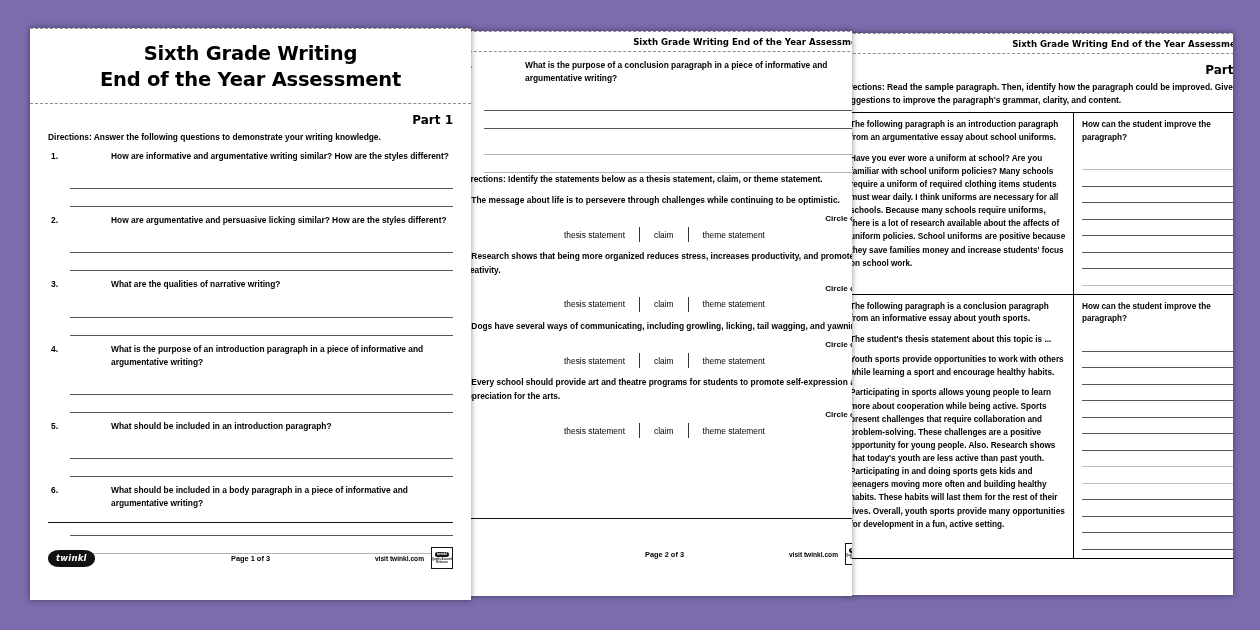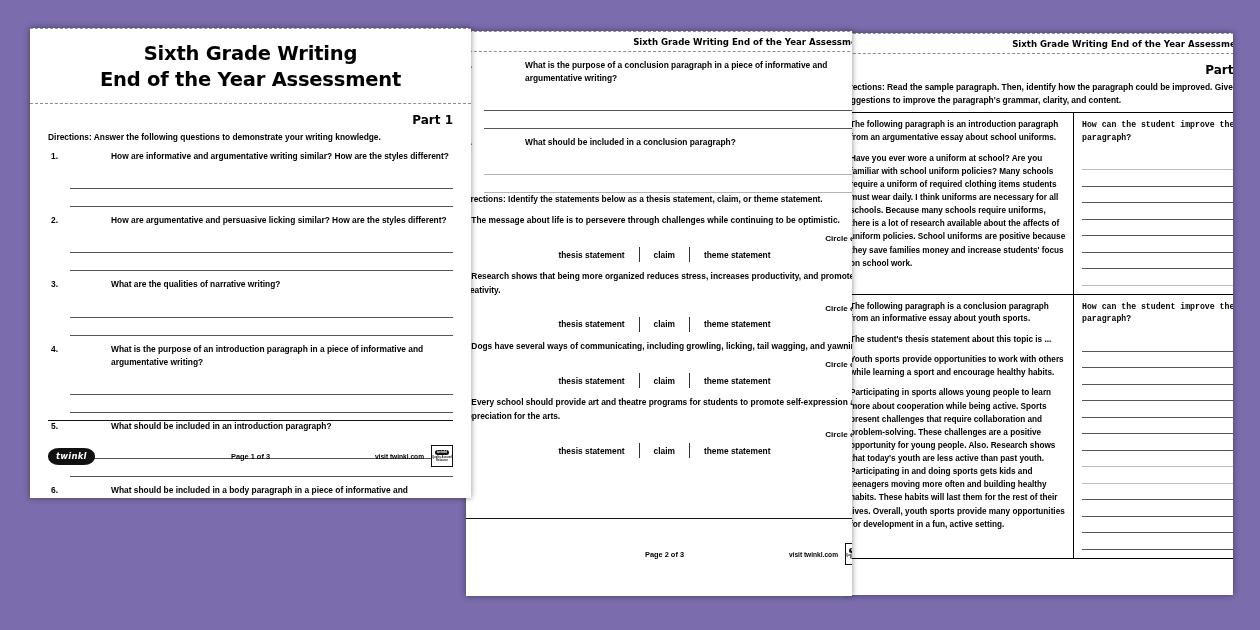--- a/index.html
+++ b/index.html
@@ -22,21 +22,21 @@
   
   .sheet {
     position: absolute;
     background: #ffffff;
     box-shadow: 0 0 6px rgba(0,0,0,0.45);
     overflow: hidden;
     box-sizing: border-box;
   }
   #page3 { left: 845px; top: 33px; width: 388px; height: 562px; z-index: 1; }
   #page2 { left: 466px; top: 31px; width: 386px; height: 565px; z-index: 2; }
-  #page1 { left: 30px; top: 28px; width: 441px; height: 470px; z-index: 3; }
+  #page1 { left: 30px; top: 28px; width: 441px; height: 572px; z-index: 3; }
 
   .inner {
     position: absolute;
     left: 0; top: 0;
     width: 441px;       
     height: 100%;
     box-sizing: border-box;
     padding: 0 18px;
     color: #111;
   }
@@ -120,21 +120,21 @@
     margin-top: 7px;
     color: #000;
   }
   .choices {
     display: flex;
     align-items: center;
     justify-content: center;
     gap: 0;
     margin-top: 4px;
     font-size: 8.4px;
-    font-weight: bold;
+    font-weight: normal;
     color: #000;
   }
   .choices .opt { padding: 0 14px; text-align: center; }
   .choices .sep {
     width: 1px;
     height: 15px;
     background: #333;
   }
 
   
@@ -150,21 +150,20 @@
     width: 232px;
     flex: 0 0 232px;
     border-right: 1.4px solid #000;
     padding: 6px 7px 8px 8px;
     box-sizing: border-box;
   }
   .p3right {
     flex: 1 1 auto;
     padding: 6px 8px 8px 8px;
     box-sizing: border-box;
-    font-family: Liberation Mono, monospace;
   }
   .p3prompt {
     font-size: 8.2px;
     font-weight: bold;
     line-height: 1.55;
     color: #000;
   }
   .p3para {
     font-size: 8.2px;
     font-weight: bold;
@@ -316,24 +315,20 @@
       <div class="run-head">Sixth Grade Writing End of the Year Assessment</div>
       <div class="hdr-rule"></div>
 
       <div class="q">
         <span class="num">7.</span>
         <span class="txt">What is the purpose of a conclusion paragraph in a piece of informative and argumentative writing?</span>
       </div>
       <div class="ans-line first"></div>
       <div class="ans-line"></div>
 
-      <div class="q">
-        <span class="num">8.</span>
-        <span class="txt">What should be included in a conclusion paragraph?</span>
-      </div>
       <div class="ans-line first faint"></div>
       <div class="ans-line faint"></div>
 
       <div class="directions">Directions: Identify the statements below as a thesis statement, claim, or theme statement.</div>
 
       <div class="stmt">
         <span>1.</span>
         <span>The message about life is to persevere through challenges while continuing to be optimistic.</span>
       </div>
       <div class="circle-one">Circle one:</div>

